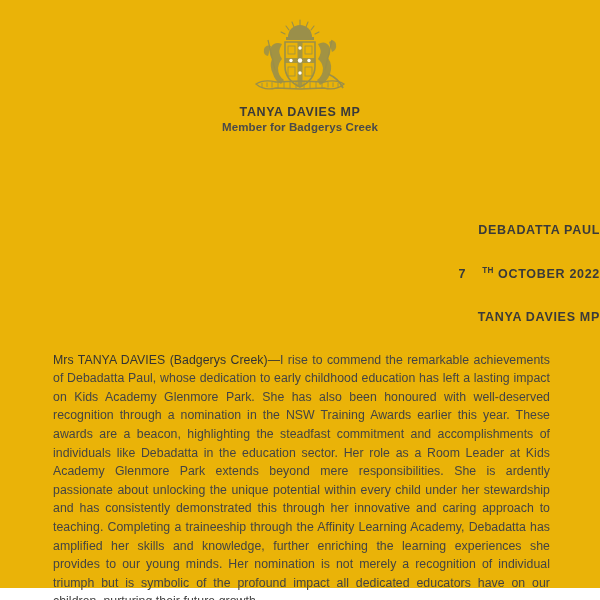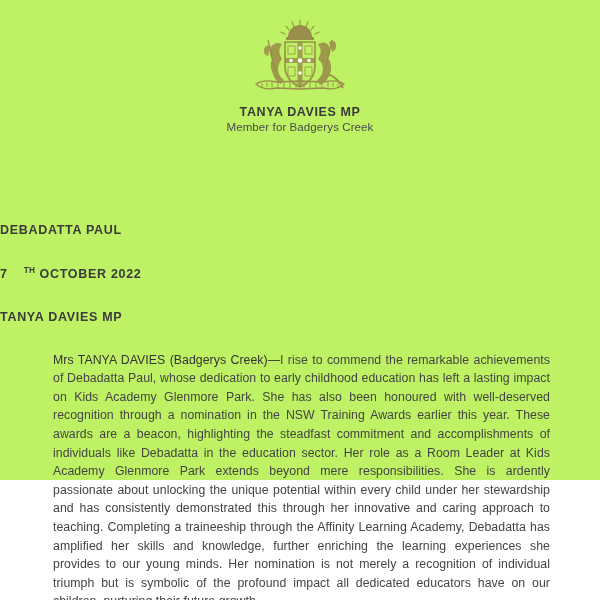--- a/index.html
+++ b/index.html
@@ -11,23 +11,23 @@
     width: 600px;
     height: 600px;
     font-family: "Liberation Sans", sans-serif;
     color: #3b3b3b;
     overflow: hidden;
     position: relative;
   }
 
   .page {
     width: 600px;
-    height: 480px;
+    height: 588px;
     box-sizing: border-box;
-    background: #bef264;
+    background: #eab308;
     position: relative;
   }
 
   
   .letterhead {
     padding-top: 18px;
     text-align: center;
   }
 
   .crest {
@@ -40,29 +40,29 @@
   .mp-name {
     font-size: 12.5px;
     font-weight: bold;
     letter-spacing: 0.6px;
     color: #3a3a3a;
     line-height: 16px;
   }
 
   .mp-line {
     font-size: 11.5px;
-    font-weight: normal;
+    font-weight: bold;
     color: #4a4a4a;
     line-height: 14.5px;
     letter-spacing: 0.1px;
   }
 
   
   .title-block {
-    text-align: left;
+    text-align: right;
     margin-top: 88px;
   }
 
   .title-line {
     font-size: 12.5px;
     font-weight: bold;
     letter-spacing: 0.7px;
     color: #3a3a3a;
     margin-bottom: 29px;
   }

